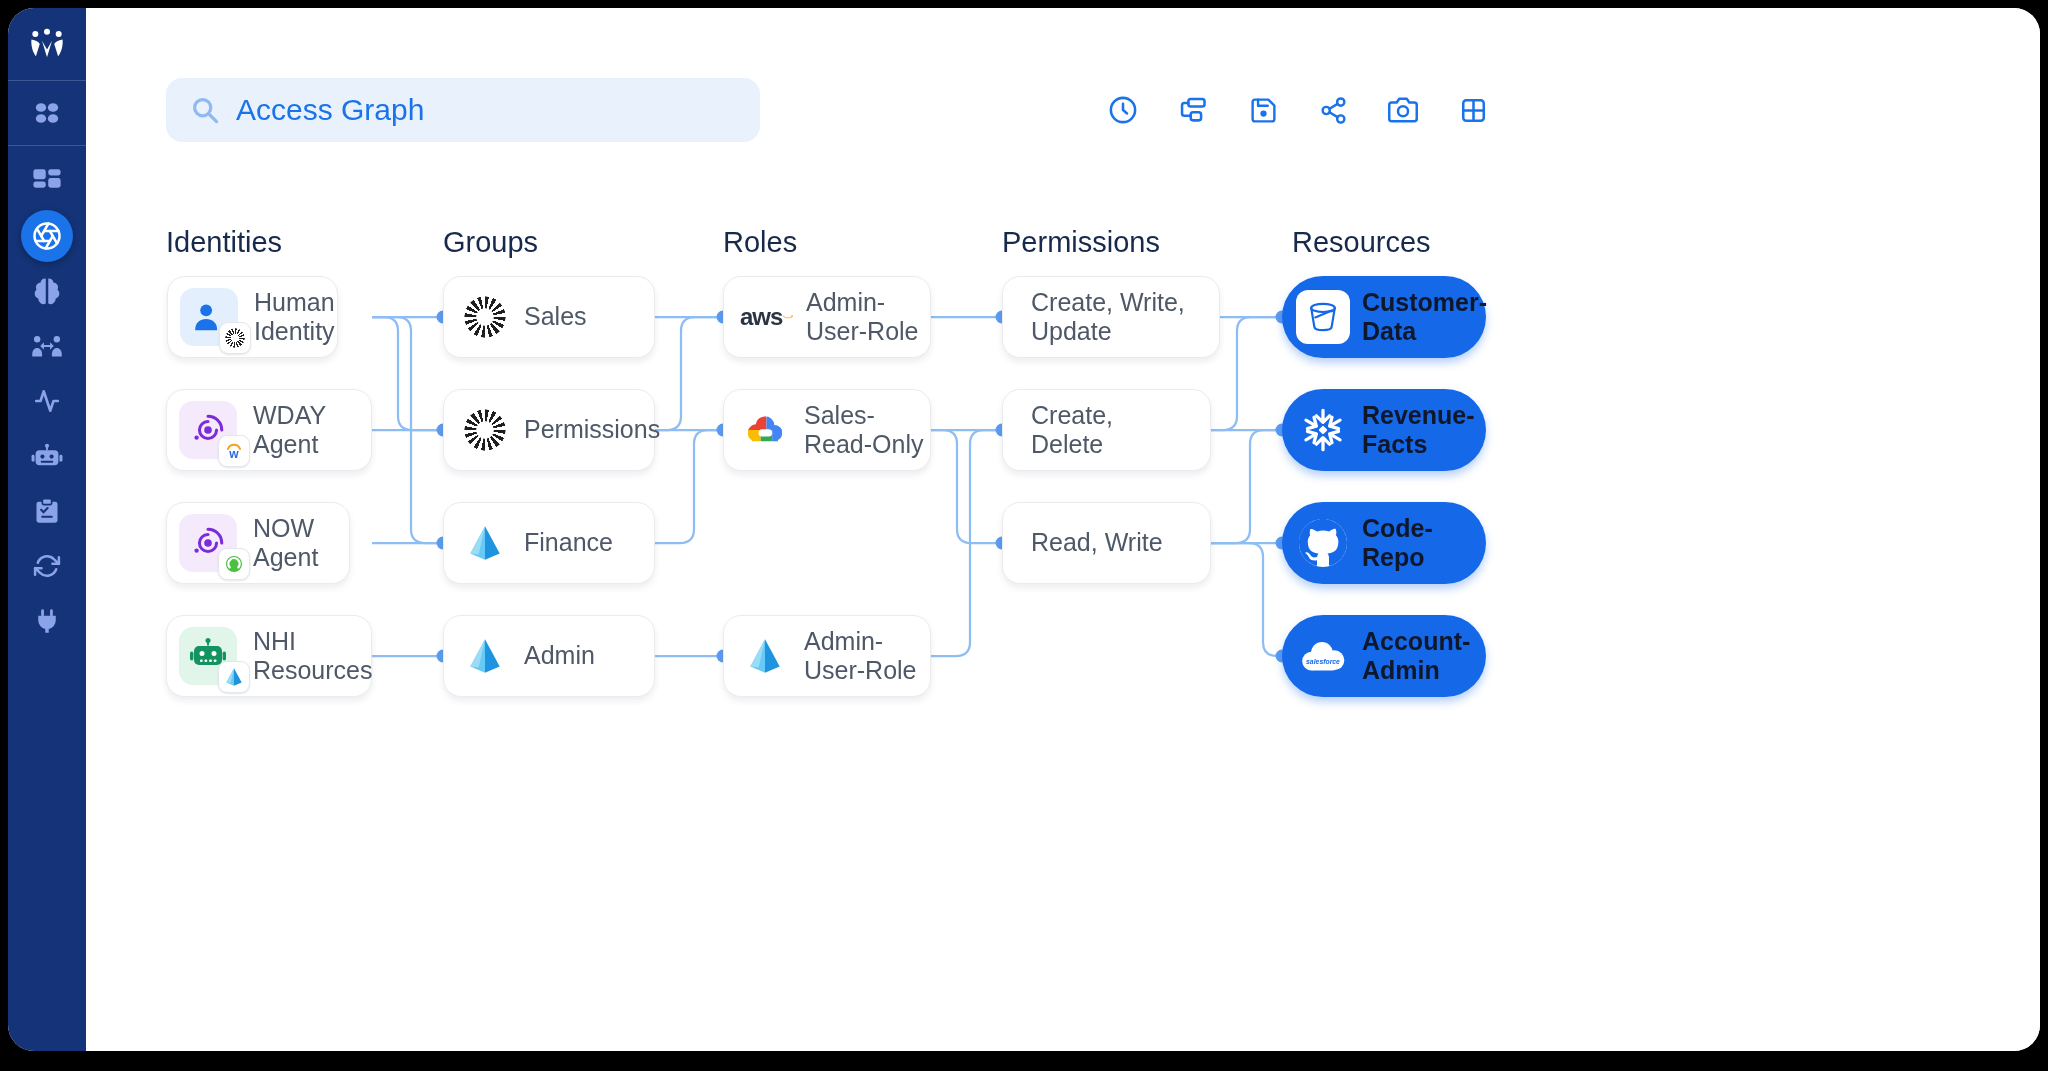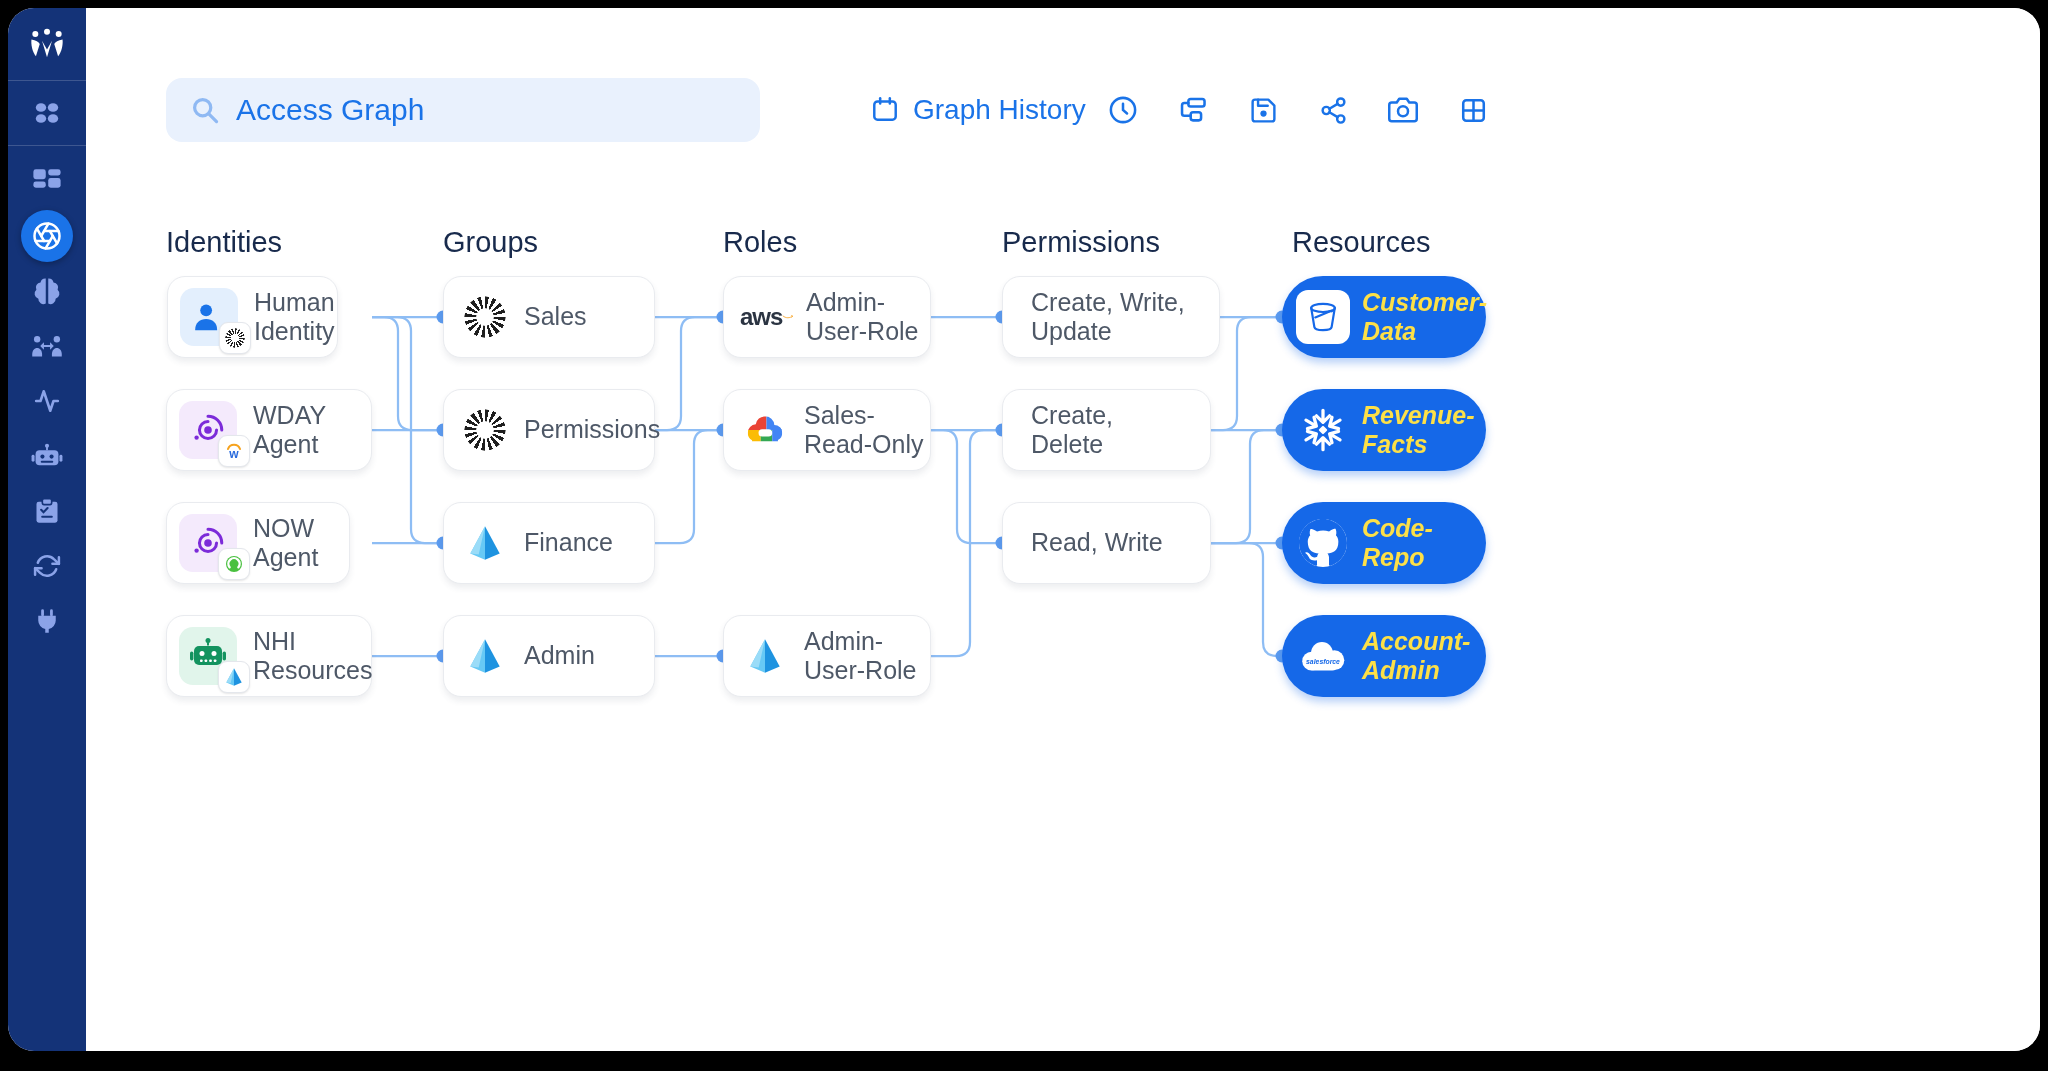--- a/index.html
+++ b/index.html
@@ -31,21 +31,21 @@
   .tile{width:58px;height:58px;border-radius:14px;margin:0 16px 0 12px;position:relative;display:flex;align-items:center;justify-content:center;flex:none;}
   .badge{position:absolute;right:-13px;bottom:-8px;width:30px;height:30px;background:#fff;border:1px solid #e4e7ec;border-radius:9px;display:flex;align-items:center;justify-content:center;box-shadow:0 1px 2px rgba(0,0,0,.10);}
   .okta{border-radius:50%;background:repeating-conic-gradient(#1f1f1f 0deg 11deg,transparent 11deg 22.5deg);
         -webkit-mask:radial-gradient(circle closest-side,transparent 40%,#000 43% 97%,transparent 99%);
         mask:radial-gradient(circle closest-side,transparent 40%,#000 43% 97%,transparent 99%);}
   .icon2{width:46px;margin:0 16px 0 18px;display:flex;align-items:center;justify-content:center;flex:none;}
   .aws{display:flex;flex-direction:row;align-items:center;margin:0 12px 0 16px;width:54px;flex:none;}
   .aws span{font-size:24px;font-weight:bold;color:#2b3442;letter-spacing:-1px;line-height:1;}
   .perm-label{padding-left:28px;}
   .pill{background:#1568e8;border:none;border-radius:41px;box-shadow:0 5px 9px rgba(21,104,232,.30);}
-  .pill .label{color:#fde047;font-weight:600;font-style:italic;}
+  .pill .label{color:#0f172a;font-weight:600;}
   .pill-icon{width:54px;height:54px;margin:0 12px 0 14px;display:flex;align-items:center;justify-content:center;flex:none;}
   .bucket-tile{width:54px;height:54px;background:#fff;border-radius:12px;display:flex;align-items:center;justify-content:center;}
 </style>
 </head>
 <body>
 
 <div class="window">
 
   <div class="sidebar">
     <div class="sb-sec sb-logo">
@@ -152,28 +152,20 @@
   <div class="main">
 
     <div class="search-bar">
       <svg width="30" height="30" viewBox="0 0 26 26" fill="none" stroke="#8fb9f3" stroke-width="2.8" stroke-linecap="round">
         <circle cx="11" cy="11" r="7"></circle>
           <line x1="16.5" y1="16.5" x2="23" y2="23"></line>
       </svg>
       <span class="search-text">Access Graph</span>
     </div>
 
-    <div class="graph-history">
-      <svg width="30" height="30" viewBox="0 0 28 28" fill="none" stroke="#1a73e8" stroke-width="2.3" stroke-linecap="round">
-        <rect x="4" y="6" width="20" height="17" rx="3"></rect>
-          <line x1="9.5" y1="3" x2="9.5" y2="8"></line>
-          <line x1="18.5" y1="3" x2="18.5" y2="8"></line>
-      </svg>
-      <span>Graph History</span>
-    </div>
 
     <div class="tools">
       <span class="tool">
         <svg width="30" height="30" viewBox="0 0 26 26" fill="none" stroke="#1a73e8" stroke-width="2.2" stroke-linecap="round">
           <circle cx="13" cy="13" r="10.5"></circle>
             <path d="M13 7.5 V13 l3.5 3"></path>
         </svg>
       </span>
       <span class="tool">
         <svg width="30" height="30" viewBox="0 0 26 26" fill="none" stroke="#1a73e8" stroke-width="2.2" stroke-linecap="round" stroke-linejoin="round">

